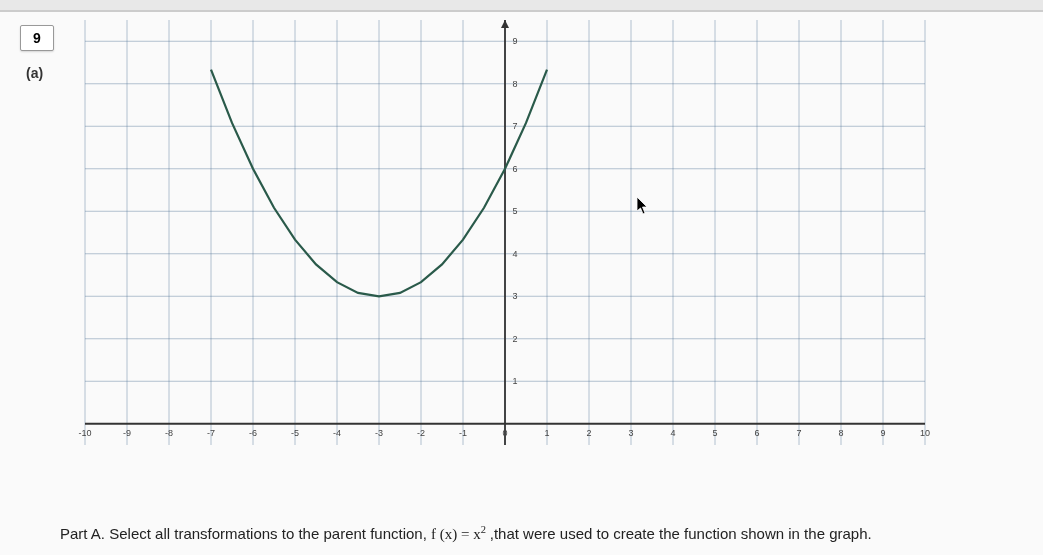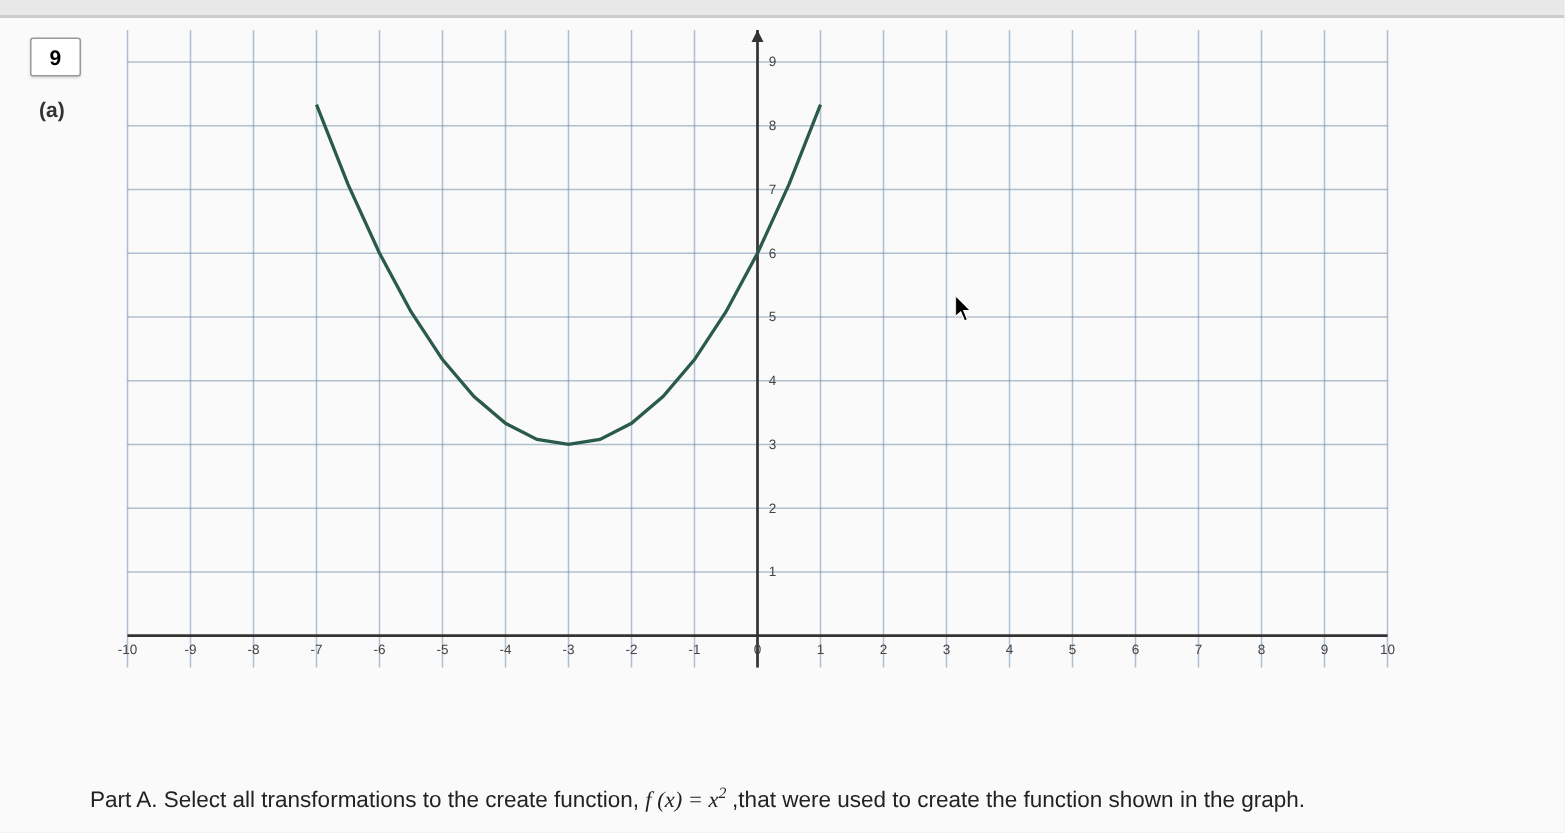--- a/index.html
+++ b/index.html
@@ -55,21 +55,21 @@
       width: 14px; height: 18px;
     }
     .question-text {
       position: absolute;
       bottom: 12px;
       left: 60px;
       right: 0;
       font-size: 15px;
       color: #222;
     }
-    .math { font-family: 'Times New Roman', Times, serif; font-style: italic; }
+    .math { font-family: 'Times New Roman', Times, serif; }
     .math sup { font-size: 0.7em; }
   </style>
 </head>
 <body>
 
 <div class="page-bg"></div>
 
 <div class="question-num">
   <span>9</span>
 </div>
@@ -144,16 +144,16 @@
       <path d="M 136.0 54.7 L 157.0 107.9 L 178.0 153.8 L 199.0 192.8 L 220.0 224.7 L 241.0 249.4 L 262.0 267.2 L 283.0 277.9 L 304.0 281.3 L 325.0 277.9 L 346.0 267.2 L 367.0 249.4 L 388.0 224.7 L 409.0 192.8 L 430.0 153.8 L 451.0 107.9 L 472.0 54.7" class="curve"></path>
     </svg>
 </div>
 
 <svg class="cursor-arrow" id="cursor" viewBox="0 0 14 18" style="left: 637.4px; top: 196.5px;">
   <path d="M0 0 L0 14 L3.5 11 L6 17 L8 16 L5.5 10 L10 10 Z" fill="#000" stroke="#fff" stroke-width="0.8"></path>
 </svg>
 
 <div class="question-text">
   <span style="font-weight:normal;">Part A.</span>
-  <span>Select all transformations to the create function,</span>
+  <span>Select all transformations to the parent function,</span>
   <span class="math"> f (x) = x<sup>2</sup> </span>
   <span>,that were used to create the function shown in the graph.</span>
 </div>
 
 </body></html>

